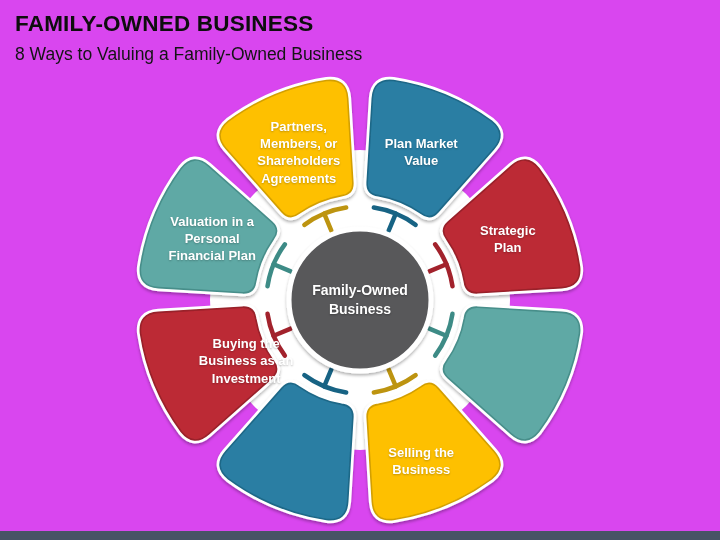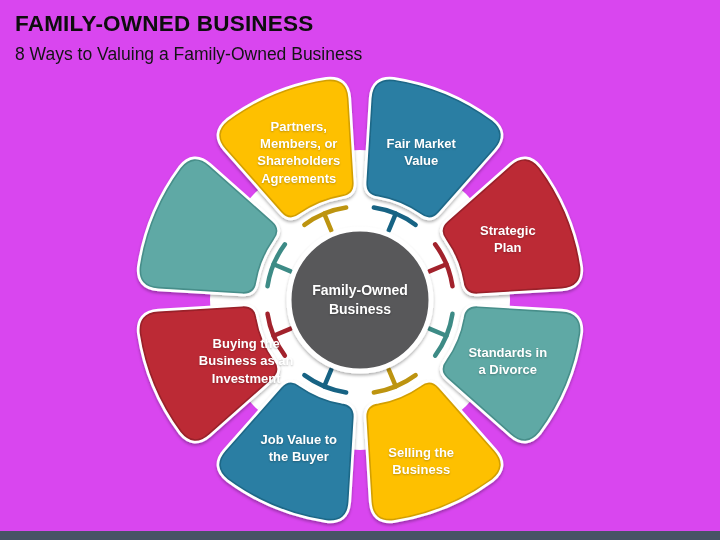--- a/index.html
+++ b/index.html
@@ -110,33 +110,32 @@
           <path d="M281.81,211.62 L226.15,148.71 Q212.90,133.73 228.45,121.17 A222 222 0 0 1 326.57,80.53 Q346.45,78.41 347.67,98.38 L352.80,182.22 Q353.53,194.20 341.62,195.61 A106 106 0 0 0 299.18,213.18 Q289.76,220.61 281.81,211.62 Z" fill="#FFFFFF" stroke="#FFFFFF" stroke-width="7" stroke-linejoin="round"></path>
           <path d="M281.81,211.62 L226.15,148.71 Q212.90,133.73 228.45,121.17 A222 222 0 0 1 326.57,80.53 Q346.45,78.41 347.67,98.38 L352.80,182.22 Q353.53,194.20 341.62,195.61 A106 106 0 0 0 299.18,213.18 Q289.76,220.61 281.81,211.62 Z" fill="#FEC006" stroke="#D39F04" stroke-width="1.6" stroke-linejoin="round"></path>
         </g>
       </g>
     <circle cx="360" cy="300" r="71" stroke="#FFFFFF" stroke-width="5" filter="url(#pshadow)" fill="#58585A"></circle>
   </svg>
 
   <div class="labels" id="labels">
     <div class="center-label">Family-Owned
 Business</div>
-  <div class="petal-label" style="left: 421.229px; top: 152.179px; color: rgb(255, 255, 255);">Fair Market
+  <div class="petal-label" style="left: 421.229px; top: 152.179px; color: rgb(255, 255, 255);">Plan Market
 Value</div>
       <div class="petal-label" style="left: 507.821px; top: 238.771px; color: rgb(255, 255, 255);">Strategic
 Plan</div>
-      <div class="petal-label" style="left: 507.821px; top: 361.229px; color: rgb(255, 255, 255);">Standards in
-a Divorce</div>
       <div class="petal-label" style="left: 421.229px; top: 461px; color: rgb(255, 255, 255);">Selling the
 Business</div>
-      <div class="petal-label" style="left: 298.771px; top: 447.821px; color: rgb(255, 255, 255);">Job Value to
-the Buyer</div>
       <div class="petal-label" style="left: 212.179px; top: 361.229px; color: rgb(255, 255, 255); margin-left: 34px;">Buying the
 Business as an
 Investment</div>
+      <div class="petal-label" style="left: 212.179px; top: 238.771px; color: rgb(255, 255, 255);">Valuation in a
+Personal
+Financial Plan</div>
       <div class="petal-label" style="left: 298.771px; top: 152.179px; color: rgb(255, 255, 255);">Partners,
 Members, or
 Shareholders
 Agreements</div>
     </div>
 
   <div class="footer-bar" style="background: rgb(71, 83, 101);"></div>
 
 </div>
 

